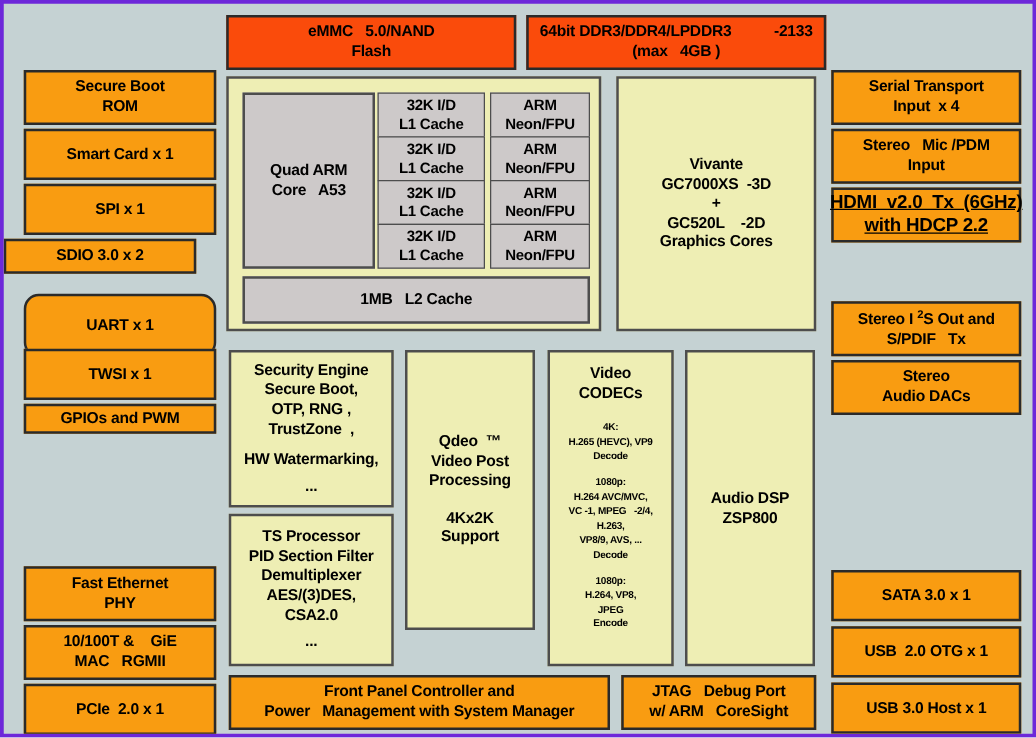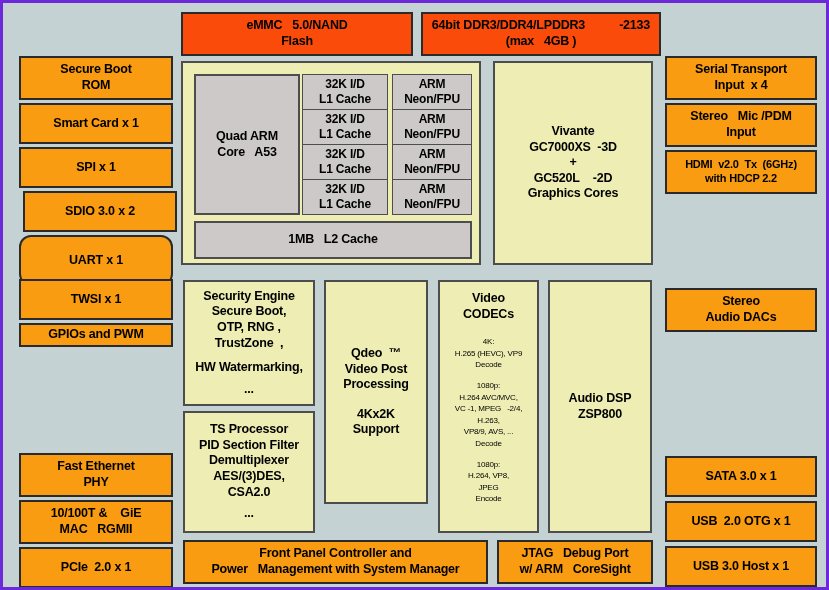--- a/index.html
+++ b/index.html
@@ -55,22 +55,22 @@
     background: #cdc9c9;
     border: 2px solid #4d4d4d;
     font-size: 12.5px;
   }
   
   .grayc {
     background: #cdc9c9;
     border: 1px solid #4d4d4d;
     font-size: 12px;
   }
-  .fn-sm { font-size: 11px; }
-  .tiny { font-size: 8px; font-weight: normal; line-height: 1.45; }
+  .fn-sm { font-size: 15px; text-decoration: underline; }
+  .tiny { font-size: 8px; font-weight: bold; line-height: 1.45; }
   .ln { display: block; white-space: pre; }
   .sup { font-size: 0.72em; vertical-align: super; }
   .spacer { height: 9px; }
   .spacer-sm { height: 6px; }
   .spacer-lg { height: 14px; }
 </style>
 </head>
 <body>
 
 <div id="diagram">
@@ -88,21 +88,21 @@
   <div class="blk per" style="left:16px; top:53px; width:154px; height:44px;">
     <span class="ln">Secure Boot</span>
     <span class="ln">ROM</span>
   </div>
   <div class="blk per" style="left:16px; top:100px; width:154px; height:41px;">
     <span class="ln">Smart Card x 1</span>
   </div>
   <div class="blk per" style="left:16px; top:144px; width:154px; height:41px;">
     <span class="ln">SPI x 1</span>
   </div>
-  <div class="blk per" style="left:20px; top:188px; width:154px; height:41px;">
+  <div class="blk per" style="left:0; top:188px; width:154px; height:28px;">
     <span class="ln">SDIO 3.0 x 2</span>
   </div>
   <div class="blk per" style="left:16px; top:232px; width:154px; height:51px;border-radius:12px;">
     <span class="ln">UART x 1</span>
   </div>
   <div class="blk per" style="left:16px; top:276px; width:154px; height:41px;">
     <span class="ln">TWSI x 1</span>
   </div>
   <div class="blk per" style="left:16px; top:320px; width:154px; height:24px;">
     <span class="ln">GPIOs and PWM</span>
@@ -124,20 +124,24 @@
     <span class="ln">Serial Transport</span>
     <span class="ln">Input  x 4</span>
   </div>
   <div class="blk per" style="left:662px; top:100px; width:152px; height:44px;">
     <span class="ln">Stereo   Mic /PDM</span>
     <span class="ln">Input</span>
   </div>
   <div class="blk per fn-sm" style="left:662px; top:147px; width:152px; height:44px;">
     <span class="ln">HDMI  v2.0  Tx  (6GHz)</span>
     <span class="ln">with HDCP 2.2</span>
+  </div>
+  <div class="blk per" style="left:662px; top:238px; width:152px; height:44px;">
+    <span class="ln"><span>Stereo I </span><span class="sup">2</span><span>S Out and</span></span>
+    <span class="ln">S/PDIF   Tx</span>
   </div>
   <div class="blk per" style="left:662px; top:285px; width:152px; height:44px;">
     <span class="ln">Stereo</span>
     <span class="ln">Audio DACs</span>
   </div>
 
   <div class="blk per" style="left:662px; top:453px; width:152px; height:41px;">
     <span class="ln">SATA 3.0 x 1</span>
   </div>
   <div class="blk per" style="left:662px; top:498px; width:152px; height:41px;">

